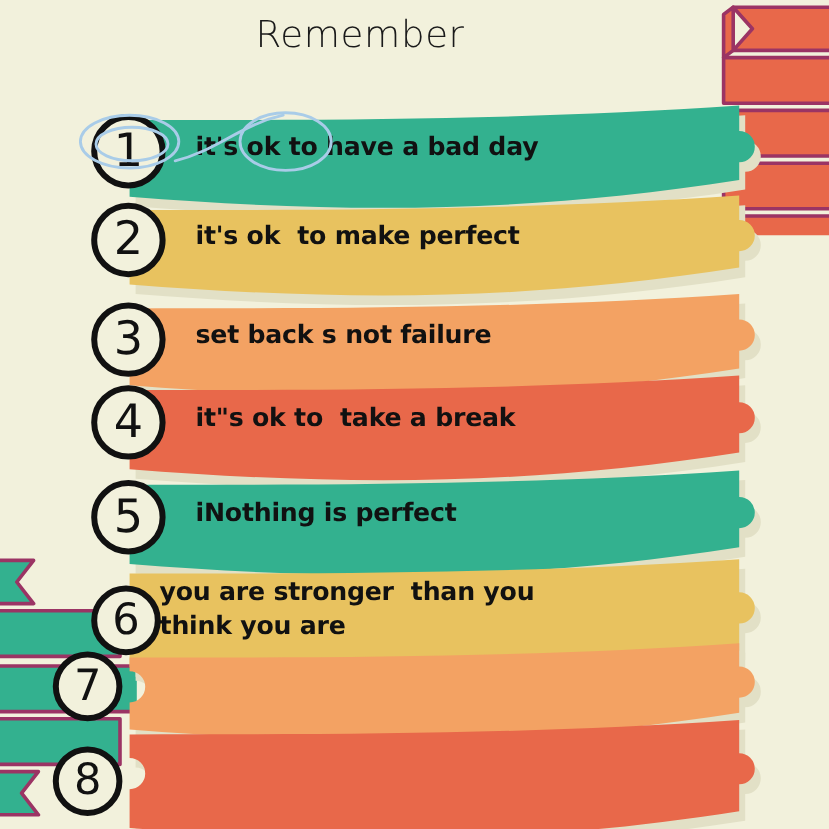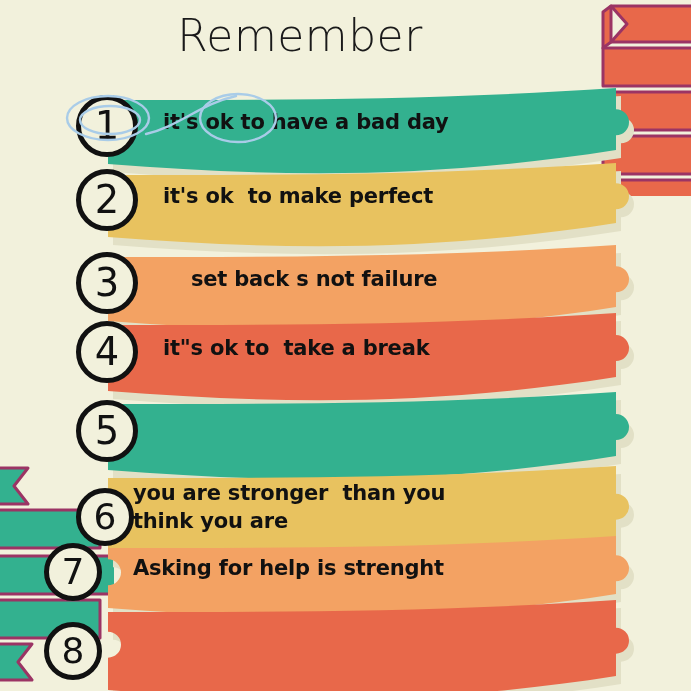--- a/index.html
+++ b/index.html
@@ -13,21 +13,21 @@
   #poster{
     position:absolute;inset:0;
     width:691px;height:691px;
   }
   .title{
     position:absolute;
     top:14px;left:0;width:600px;
     text-align:center;
     font-family:"DejaVu Sans", sans-serif;
     font-weight:300;
-    font-size:44px;
+    font-size:31px;
     letter-spacing:0.5px;
     color:#1a1a1a;
     line-height:1;
     white-space:nowrap;
   }
   .deco{position:absolute;pointer-events:none;}
   #ribbon-top-right{top:-4px;right:-8px;}
   #ribbon-bottom-left{bottom:-2px;left:-16px;}
 
   .rows{position:absolute;top:0;left:0;width:691px;height:691px;}
@@ -114,61 +114,61 @@
         <div class="row-text" style="left: 163px; top: 20px; width: 448px;">it's ok  to make perfect</div>
         <div class="num-circle" style="width: 62px; height: 62px; left: 76px; top: 6px;">
           <span style="font-size: 38.44px;">2</span>
         </div>
       </div>
       <div class="row" style="top: 245px; height: 94px;">
         <svg class="banner-svg" width="656" height="100">
           <path d="M 108 12 L 108 25.200000000000003 A 13 13 0 0 1 108 51.2 L 108 76 C 285.79999999999995 90 438.2 90 616 62 L 616 47.2 A 13 13 0 0 0 616 21.200000000000003 L 616 0 C 438.2 12 285.79999999999995 12 108 12 Z" fill="#E2E0C6" transform="translate(5,8)"></path>
           <path d="M 108 12 L 108 25.200000000000003 A 13 13 0 0 1 108 51.2 L 108 76 C 285.79999999999995 90 438.2 90 616 62 L 616 47.2 A 13 13 0 0 0 616 21.200000000000003 L 616 0 C 438.2 12 285.79999999999995 12 108 12 Z" fill="#F3A263"></path>
         </svg>
-        <div class="row-text" style="left: 163px; top: 21px; width: 448px; margin-left: 28px;">set back s not failure</div>
+        <div class="row-text" style="left: 163px; top: 21px; width: 448px;">set back s not failure</div>
         <div class="num-circle" style="width: 62px; height: 62px; left: 76px; top: 7px;">
           <span style="font-size: 38.44px;">3</span>
         </div>
       </div>
       <div class="row" style="top: 313px; height: 96px;">
         <svg class="banner-svg" width="656" height="102">
           <path d="M 108 12 L 108 26.120000000000005 A 13 13 0 0 1 108 52.120000000000005 L 108 78 C 285.79999999999995 92 438.2 92 616 64 L 616 48.120000000000005 A 13 13 0 0 0 616 22.120000000000005 L 616 0 C 438.2 12 285.79999999999995 12 108 12 Z" fill="#E2E0C6" transform="translate(5,8)"></path>
           <path d="M 108 12 L 108 26.120000000000005 A 13 13 0 0 1 108 52.120000000000005 L 108 78 C 285.79999999999995 92 438.2 92 616 64 L 616 48.120000000000005 A 13 13 0 0 0 616 22.120000000000005 L 616 0 C 438.2 12 285.79999999999995 12 108 12 Z" fill="#E8684A"></path>
         </svg>
         <div class="row-text" style="left: 163px; top: 22px; width: 448px;">it"s ok to  take a break</div>
         <div class="num-circle" style="width: 62px; height: 62px; left: 76px; top: 8px;">
           <span style="font-size: 38.44px;">4</span>
         </div>
       </div>
       <div class="row" style="top: 392px; height: 96px;">
         <svg class="banner-svg" width="656" height="102">
           <path d="M 108 12 L 108 26.120000000000005 A 13 13 0 0 1 108 52.120000000000005 L 108 78 C 285.79999999999995 92 438.2 92 616 64 L 616 48.120000000000005 A 13 13 0 0 0 616 22.120000000000005 L 616 0 C 438.2 12 285.79999999999995 12 108 12 Z" fill="#E2E0C6" transform="translate(5,8)"></path>
           <path d="M 108 12 L 108 26.120000000000005 A 13 13 0 0 1 108 52.120000000000005 L 108 78 C 285.79999999999995 92 438.2 92 616 64 L 616 48.120000000000005 A 13 13 0 0 0 616 22.120000000000005 L 616 0 C 438.2 12 285.79999999999995 12 108 12 Z" fill="#33B18F"></path>
         </svg>
+        <div class="row-text" style="left: 163px; top: 22px; width: 448px;">iNothing is perfect</div>
         <div class="num-circle" style="width: 62px; height: 62px; left: 76px; top: 8px;">
           <span style="font-size: 38.44px;">5</span>
         </div>
       </div>
       <div class="row" style="top: 466px; height: 108px;">
         <svg class="banner-svg" width="656" height="114">
           <path d="M 108 12 L 108 31.64 A 13 13 0 0 1 108 57.64 L 108 90 C 285.79999999999995 104 438.2 104 616 76 L 616 53.64 A 13 13 0 0 0 616 27.64 L 616 0 C 438.2 12 285.79999999999995 12 108 12 Z" fill="#E2E0C6" transform="translate(5,8)"></path>
           <path d="M 108 12 L 108 31.64 A 13 13 0 0 1 108 57.64 L 108 90 C 285.79999999999995 104 438.2 104 616 76 L 616 53.64 A 13 13 0 0 0 616 27.64 L 616 0 C 438.2 12 285.79999999999995 12 108 12 Z" fill="#E8C25F"></path>
         </svg>
         <div class="row-text" style="left: 133px; top: 14px; width: 448px;">you are stronger  than you
 think you are</div>
         <div class="num-circle" style="width: 58px; height: 58px; left: 76px; top: 22px;">
           <span style="font-size: 35.96px;">6</span>
         </div>
       </div>
       <div class="row" style="top: 536px; height: 90px;">
         <svg class="banner-svg" width="656" height="96">
           <path d="M 108 12 L 108 23.360000000000003 A 13 13 0 0 1 108 49.36 L 108 72 C 285.79999999999995 86 438.2 86 616 58 L 616 45.36 A 13 13 0 0 0 616 19.360000000000003 L 616 0 C 438.2 12 285.79999999999995 12 108 12 Z" fill="#E2E0C6" transform="translate(5,8)"></path>
           <path d="M 108 12 L 108 23.360000000000003 A 13 13 0 0 1 108 49.36 L 108 72 C 285.79999999999995 86 438.2 86 616 58 L 616 45.36 A 13 13 0 0 0 616 19.360000000000003 L 616 0 C 438.2 12 285.79999999999995 12 108 12 Z" fill="#F3A263"></path>
         </svg>
-        <div class="row-text" style="left: 133px; top: 19px; width: 448px;">Asking for help is strenght</div>
         <div class="num-circle" style="width: 58px; height: 58px; left: 44px; top: 7px;">
           <span style="font-size: 35.96px;">7</span>
         </div>
       </div>
       <div class="row" style="top: 600px; height: 108px;">
         <svg class="banner-svg" width="656" height="114">
           <path d="M 108 12 L 108 31.64 A 13 13 0 0 1 108 57.64 L 108 90 C 285.79999999999995 104 438.2 104 616 76 L 616 53.64 A 13 13 0 0 0 616 27.64 L 616 0 C 438.2 12 285.79999999999995 12 108 12 Z" fill="#E2E0C6" transform="translate(5,8)"></path>
           <path d="M 108 12 L 108 31.64 A 13 13 0 0 1 108 57.64 L 108 90 C 285.79999999999995 104 438.2 104 616 76 L 616 53.64 A 13 13 0 0 0 616 27.64 L 616 0 C 438.2 12 285.79999999999995 12 108 12 Z" fill="#E8684A"></path>
         </svg>
         <div class="num-circle" style="width: 58px; height: 58px; left: 44px; top: 22px;">

